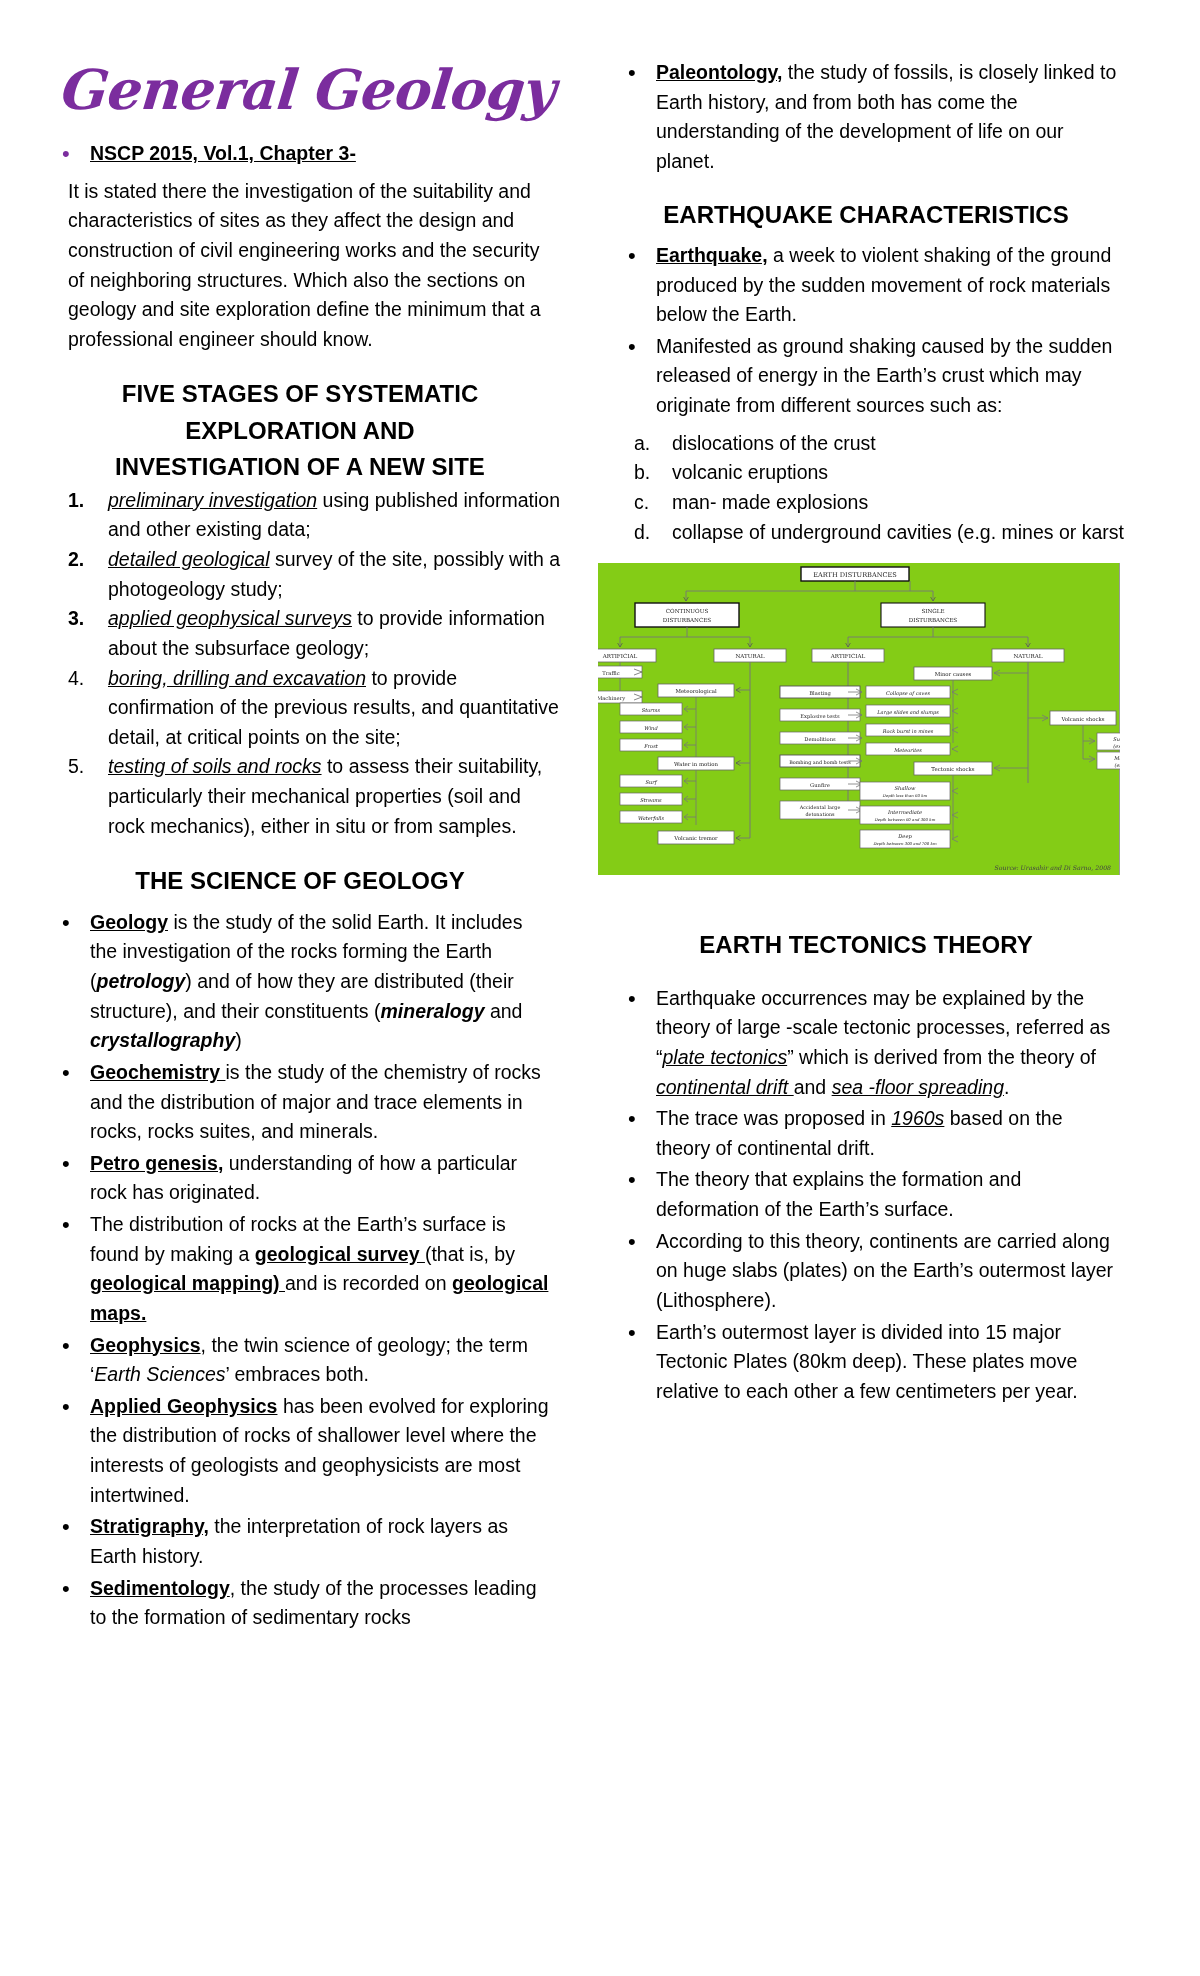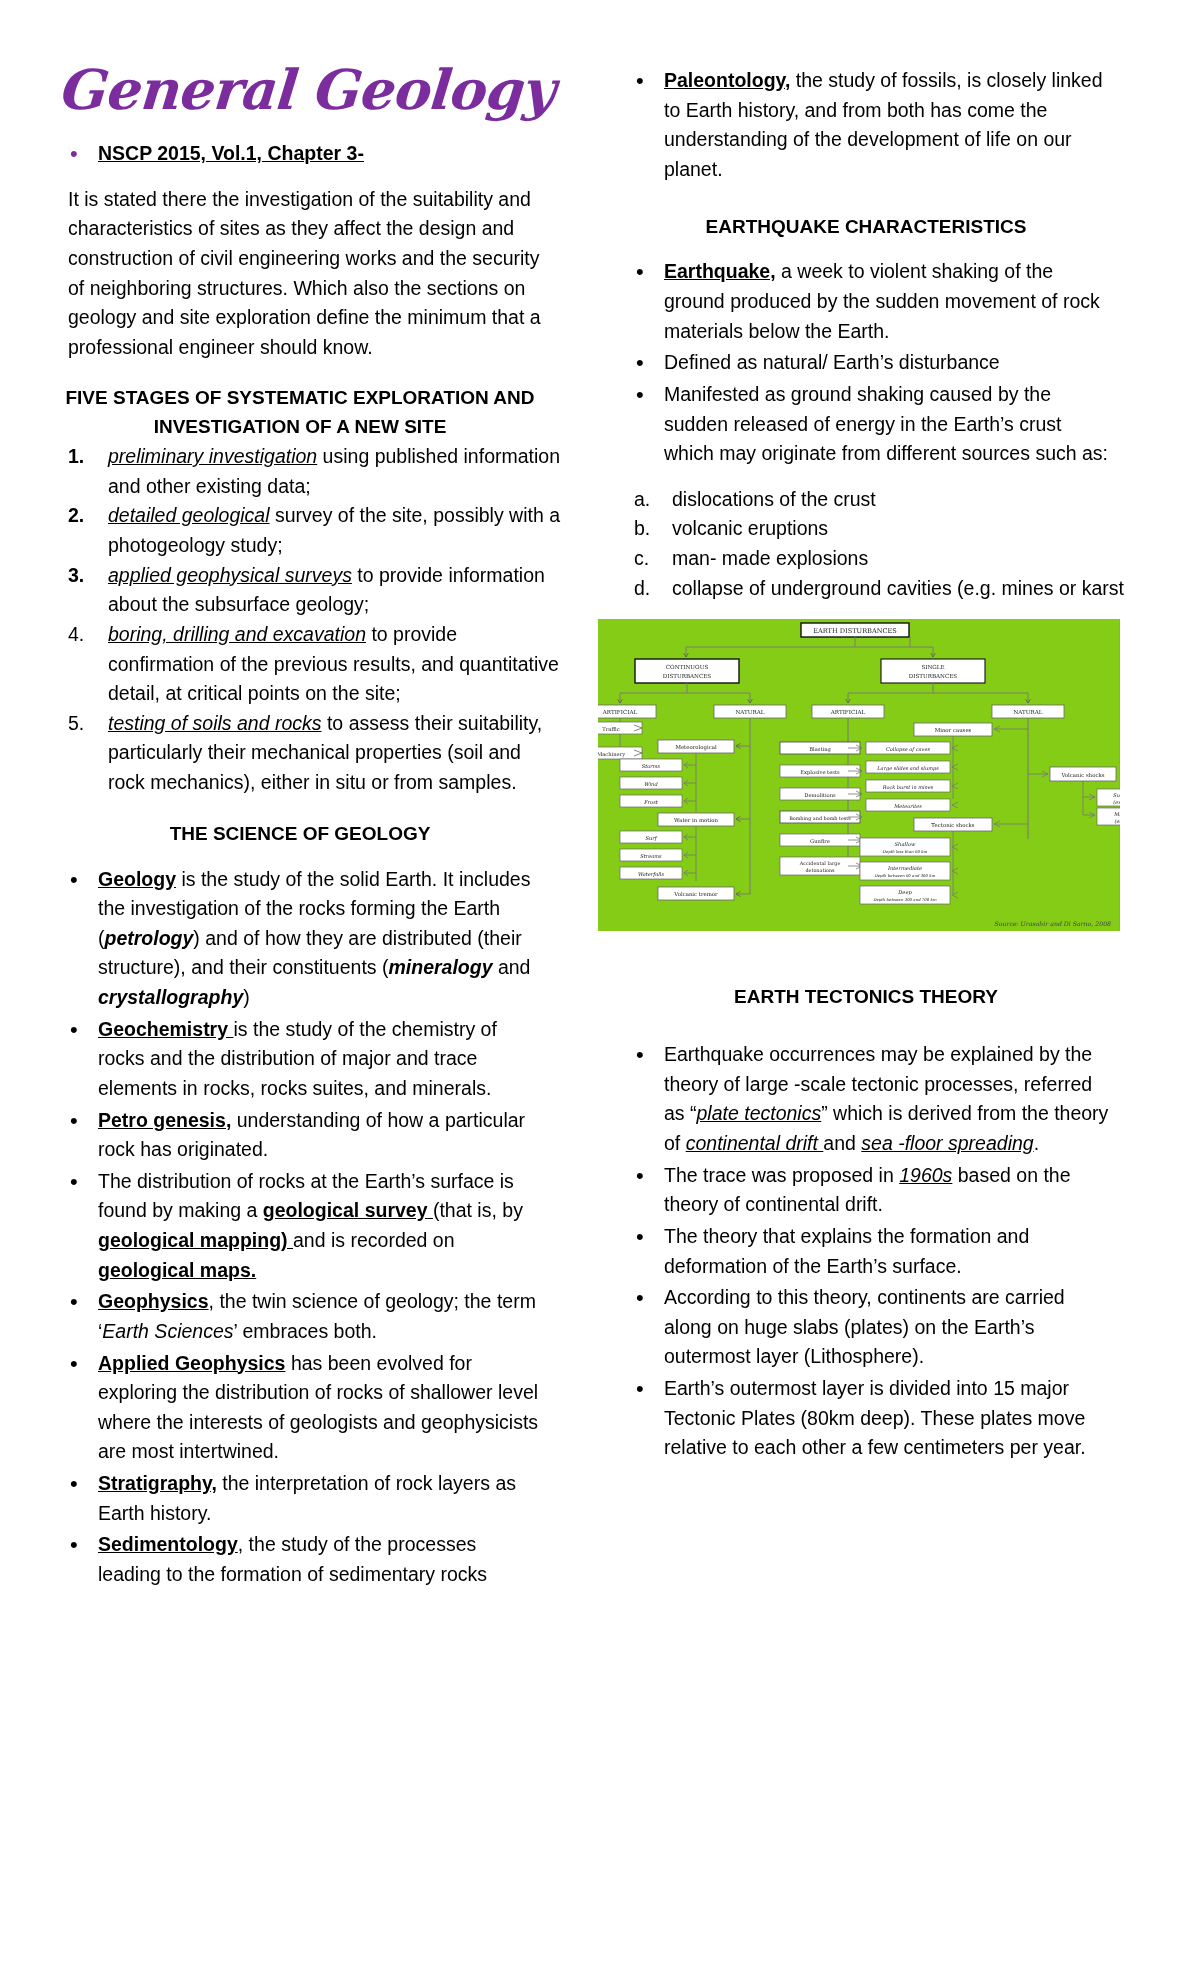--- a/index.html
+++ b/index.html
@@ -30,21 +30,21 @@
     line-height:1.0;
     margin:12px 0 22px 22px;
     white-space:nowrap;
     transform: skewX(-6deg);
   }
 
   
   p, li, div.txt { font-size:19.5px; line-height:1.52; }
 
   
-  ul.bul { list-style:none; margin:16px; padding:0; }
+  ul.bul { list-style:none; margin:8px; padding:0; }
   ul.bul > li {
     position:relative;
     padding-left:42px;
     margin:0 0 2px 0;
     font-size:19.5px;
     line-height:1.52;
   }
   ul.bul > li::before {
     content:"\2022";
     position:absolute;
@@ -78,21 +78,21 @@
   ol.alpha > li {
     position:relative;
     padding-left:66px;
     font-size:19.5px;
     line-height:1.52;
   }
   ol.alpha > li .mk { position:absolute; left:28px; top:0; }
 
   h2.center {
     text-align:center;
-    font-size:19px;
+    font-size:24px;
     font-weight:bold;
     line-height:1.52;
     margin:0;
   }
   .gap-sm { height:12px; }
   .gap-md { height:22px; }
   .gap-lg { height:30px; }
 
   b.u   { font-weight:bold; text-decoration:underline; }
   i.bu  { font-weight:normal; font-style:italic; text-decoration:underline; }
@@ -200,23 +200,20 @@
         </li>
       </ul>
 
       <div class="gap-sm"></div>
 
       <h2 class="center">EARTHQUAKE CHARACTERISTICS</h2>
 
       <ul class="bul">
         <li>
           <b class="u">Earthquake,</b><span> a week to violent shaking of the ground produced by the sudden movement of rock materials below the Earth.</span>
-        </li>
-        <li>
-          <span>Defined as natural/ Earth’s disturbance</span>
         </li>
         <li>
           <span>Manifested as ground shaking caused by the sudden released of energy in the Earth’s crust which may originate from different sources such as:</span>
         </li>
       </ul>
 
       <ol class="alpha">
         <li><span class="mk">a.</span><span>dislocations of the crust</span></li>
         <li><span class="mk">b.</span><span>volcanic eruptions</span></li>
         <li><span class="mk">c.</span><span>man- made explosions</span></li>

